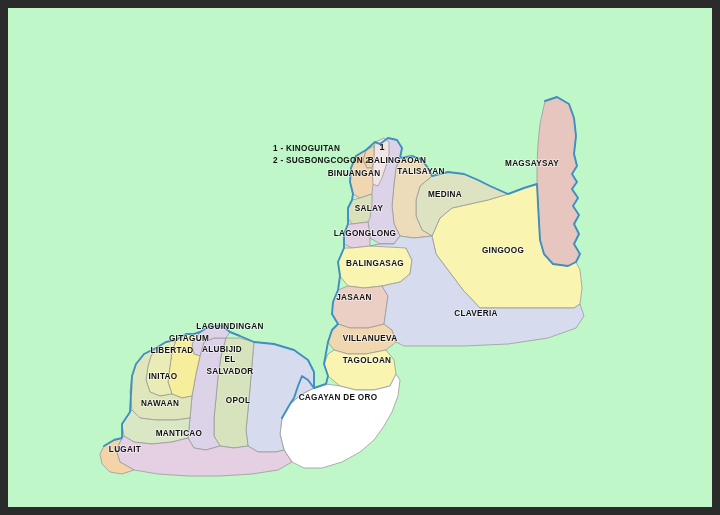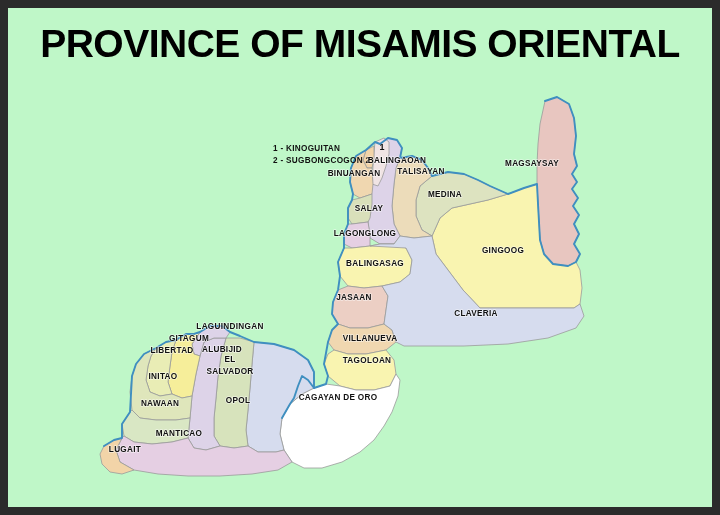--- a/index.html
+++ b/index.html
@@ -84,21 +84,20 @@
     stroke-linejoin: round;
     stroke-linecap: round;
   }
 </style>
 </head>
 <body>
 
 <div id="page" style="background: rgb(43, 43, 43);">
   <div id="canvas" style="background: rgb(191, 247, 200);">
 
-    <div id="title">PROVINCE OF MISAMIS ORIENTAL</div>
 
     <svg id="mapsvg" viewBox="0 0 704 499">
 
       <path class="region" fill="#e8c6c0" d="M537,93 L549,89 L561,96 L566,110 L568,128 L566,146 L569,158 L564,166 L569,174
                L564,181 L570,190 L565,198 L571,207 L566,216 L571,226 L566,236 L572,246 L568,254
                L560,258 L545,256 L536,246 L532,232 L531,214 L530,196 L529,176 L529,156 L530,136
                L532,116 Z" stroke="#9a9a9a"></path>
 
       <path class="region" fill="#f9f4b0" d="M529,176 L530,196 L531,214 L532,232 L536,246 L545,256 L560,258 L568,254
                L572,262 L574,280 L572,296 L566,300 L540,300 L506,300 L472,300 L455,282

